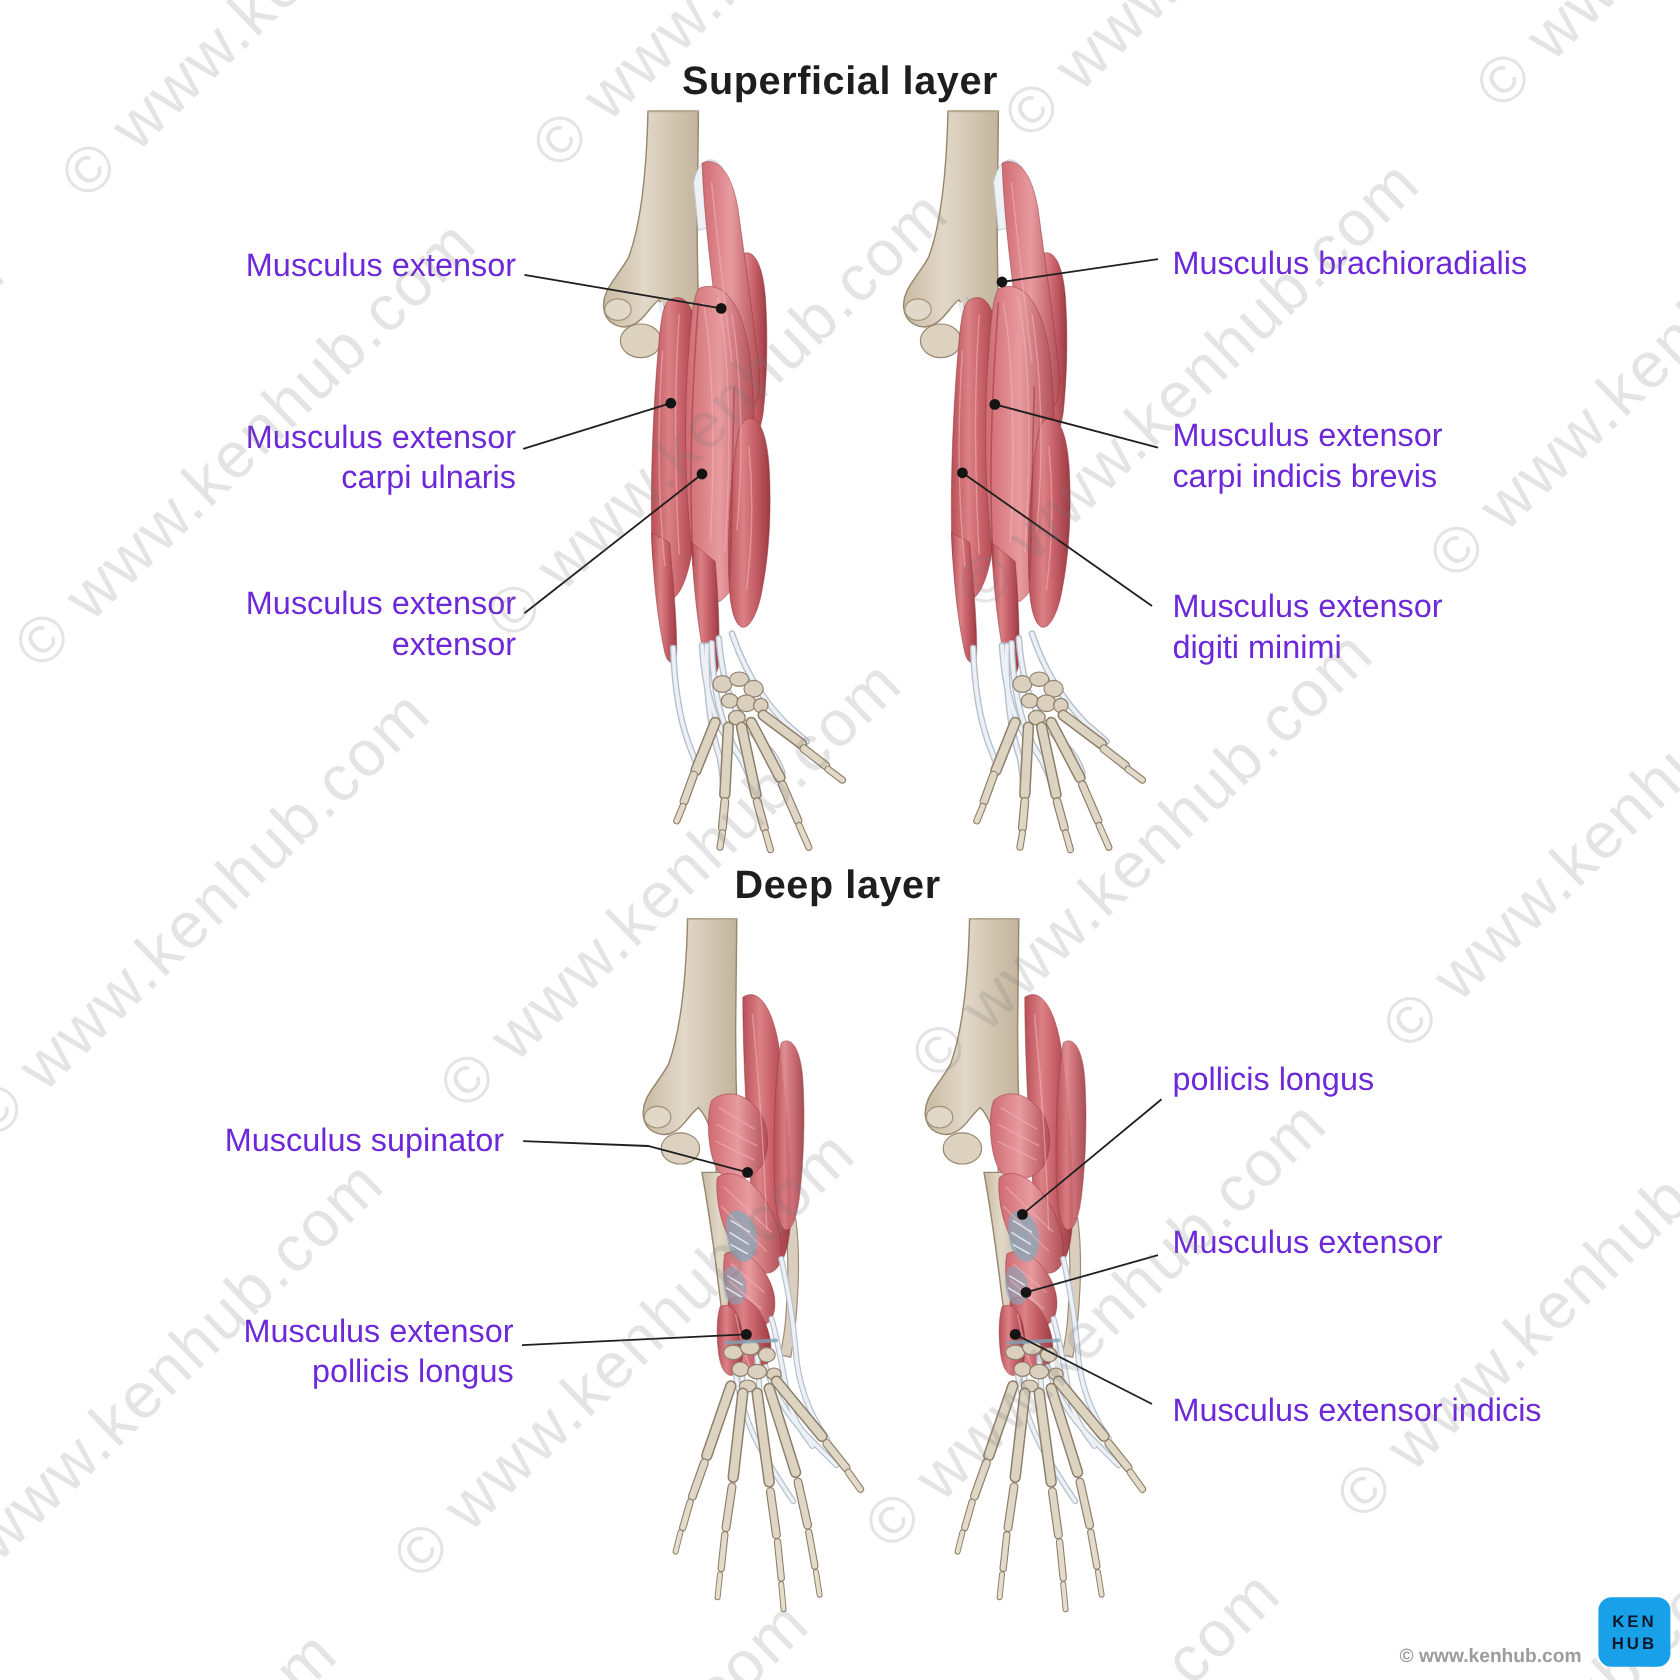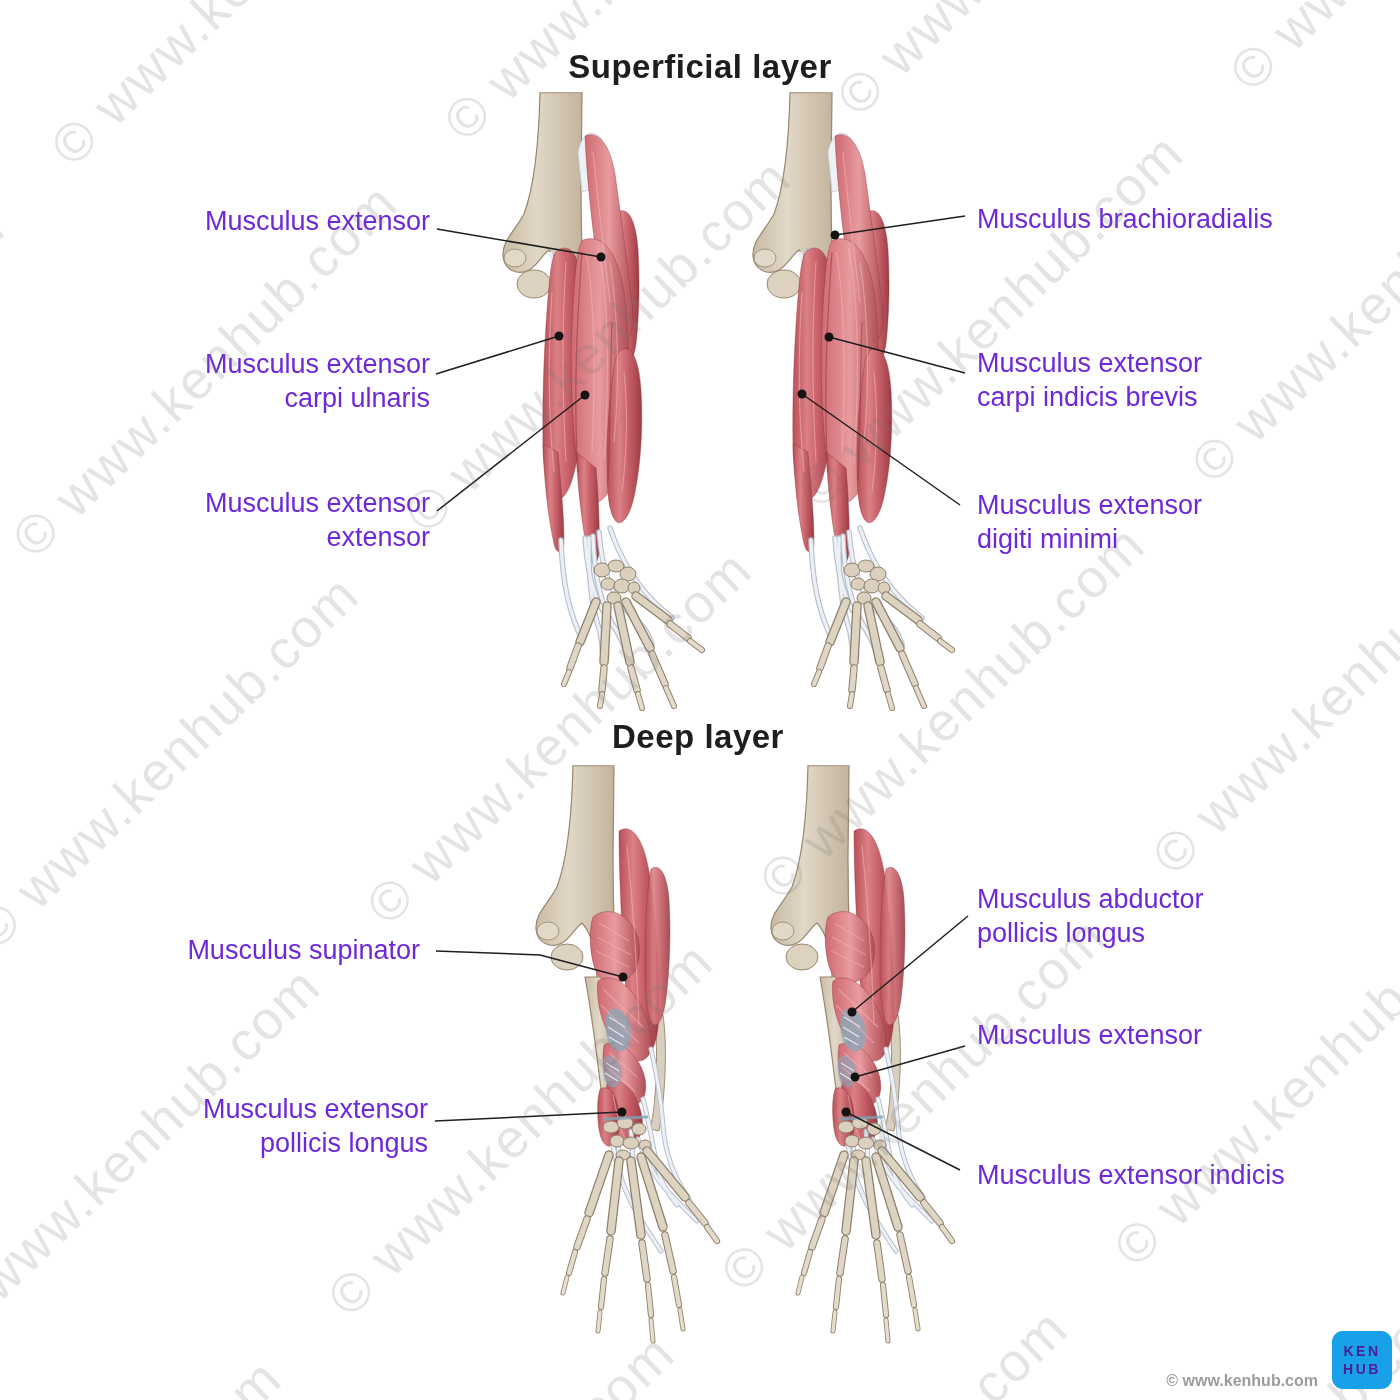--- a/index.html
+++ b/index.html
@@ -20,21 +20,21 @@
   .leads{position:absolute;left:0;top:0;z-index:20;pointer-events:none;}
   
   .wm{position:absolute;left:-500px;top:-450px;width:2600px;height:2600px;
       transform:rotate(-44deg);transform-origin:center;z-index:40;pointer-events:none;}
   .wm span{position:absolute;white-space:nowrap;font-size:54px;letter-spacing:2px;
       color:rgba(120,120,120,0.20);}
   
   .copyright{position:absolute;right:82px;top:1372px;font-size:16px;font-weight:bold;
       color:#9c9c9c;z-index:50;}
   .logo{position:absolute;left:1332px;top:1331px;width:60px;height:58px;border-radius:11px;
-      background:#18a0e8;color:#4c1d95;display:flex;flex-direction:column;align-items:center;
+      background:#18a0e8;color:#0f172a;display:flex;flex-direction:column;align-items:center;
       justify-content:center;z-index:50;}
   .logo span{display:block;font-size:14px;font-weight:bold;letter-spacing:2.5px;line-height:18px;}
 </style>
 </head>
 <body>
 
 <div class="page">
 
   <svg width="0" height="0" style="position:absolute" aria-hidden="true">
     <defs>
@@ -365,21 +365,20 @@
 
   <div class="lbl ra" style="left:130px;top:933px;width:290px">
     <span class="ln">Musculus supinator</span>
     <span class="ln"></span>
   </div>
   <div class="lbl ra" style="left:130px;top:1092px;width:298px">
     <span class="ln">Musculus extensor</span>
     <span class="ln">pollicis longus</span>
   </div>
   <div class="lbl" style="left:977px;top:882px;width:380px">
-    <span class="ln">Musculus abductor</span>
     <span class="ln">pollicis longus</span>
   </div>
   <div class="lbl" style="left:977px;top:1018px;width:380px">
     <span class="ln">Musculus extensor</span>
   </div>
   <div class="lbl" style="left:977px;top:1158px;width:400px">
     <span class="ln">Musculus extensor indicis</span>
     <span class="ln"></span>
   </div>
 

